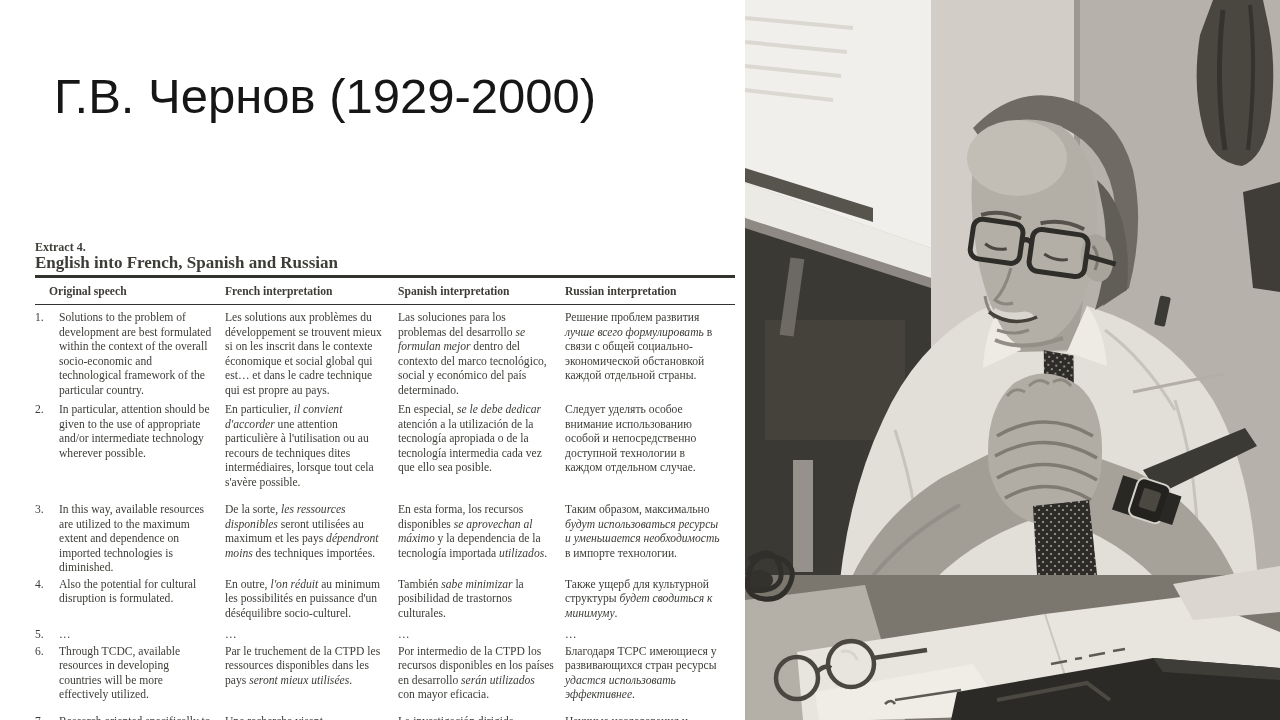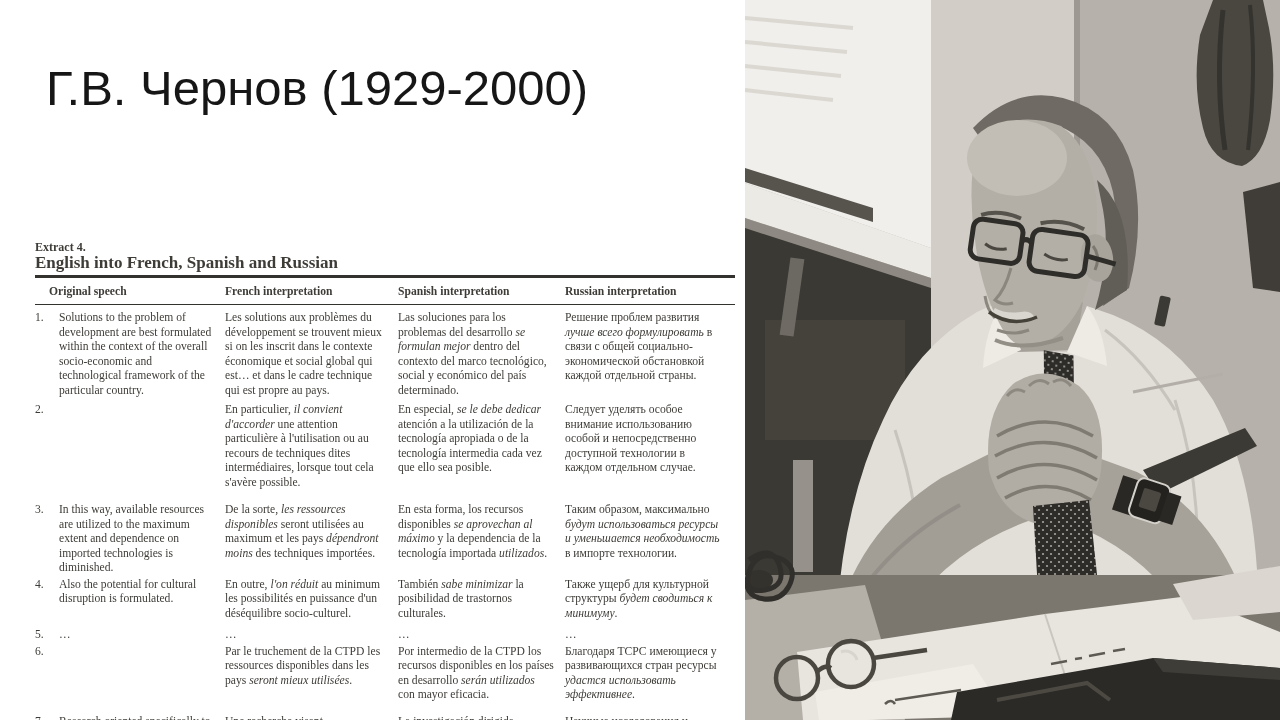--- a/index.html
+++ b/index.html
@@ -1,18 +1,18 @@
 <!DOCTYPE html>
 <html><head>
 <meta charset="utf-8">
 <style>
   html,body{margin:0;padding:0;background:#ffffff;}
   .slide{position:relative;width:1280px;height:720px;background:#ffffff;overflow:hidden;
          font-family:"Liberation Sans",sans-serif;}
-  .title{position:absolute;left:46px;top:60px;margin:0;font-size:49px;font-weight:400;
+  .title{position:absolute;left:46px;top:60px;margin:8px;font-size:49px;font-weight:400;
          color:#161616;font-family:"Liberation Sans",sans-serif;}
   
   .extract{position:absolute;left:35px;top:240px;width:700px;color:#3e3c37;
            font-family:"Liberation Serif",serif;}
   .cap1{font-weight:bold;font-size:12px;line-height:15px;}
   .cap2{font-weight:bold;font-size:17px;line-height:15px;}
   .rule-top{height:2.5px;background:#34322e;margin-top:5px;}
   .hdr{display:grid;grid-template-columns:190px 173px 167px 170px;font-weight:bold;
        font-size:11.6px;padding:7px 0 6px;}
   .hdr > div:first-child{padding-left:14px;}
@@ -60,20 +60,21 @@
             <span class="num">1.</span>
             <span class="ctext">Solutions to the problem of development are best formulated within the context of the overall socio-economic and technological framework of the particular country.</span>
           </div>
           <div class="cell">Les solutions aux problèmes du développement se trouvent mieux si on les inscrit dans le contexte économique et social global qui est… et dans le cadre technique qui est propre au pays.</div>
           <div class="cell">Las soluciones para los problemas del desarrollo <i>se formulan mejor</i> dentro del contexto del marco tecnológico, social y económico del país determinado.</div>
           <div class="cell">Решение проблем развития <i>лучше всего формулировать</i> в связи с общей социально-экономической обстановкой каждой отдельной страны.</div>
         </div>
         <div class="trow">
           <div class="cell first">
             <span class="num">2.</span>
+            <span class="ctext">In particular, attention should be given to the use of appropriate and/or intermediate technology wherever possible.</span>
           </div>
           <div class="cell">En particulier, <i>il convient d'accorder</i> une attention particulière à l'utilisation ou au recours de techniques dites intermédiaires, lorsque tout cela s'avère possible.</div>
           <div class="cell">En especial, <i>se le debe dedicar</i> atención a la utilización de la tecnología apropiada o de la tecnología intermedia cada vez que ello sea posible.</div>
           <div class="cell">Следует уделять особое внимание использованию особой и непосредственно доступной технологии в каждом отдельном случае.</div>
         </div>
         <div class="trow">
           <div class="cell first">
             <span class="num">3.</span>
             <span class="ctext">In this way, available resources are utilized to the maximum extent and dependence on imported technologies is diminished.</span>
           </div>
@@ -95,20 +96,21 @@
             <span class="num">5.</span>
             <span class="ctext">…</span>
           </div>
           <div class="cell">…</div>
           <div class="cell">…</div>
           <div class="cell">…</div>
         </div>
         <div class="trow">
           <div class="cell first">
             <span class="num">6.</span>
+            <span class="ctext">Through TCDC, available resources in developing countries will be more effectively utilized.</span>
           </div>
           <div class="cell">Par le truchement de la CTPD les ressources disponibles dans les pays <i>seront mieux utilisées</i>.</div>
           <div class="cell">Por intermedio de la CTPD los recursos disponibles en los países en desarrollo <i>serán utilizados</i> con mayor eficacia.</div>
           <div class="cell">Благодаря ТСРС имеющиеся у развивающихся стран ресурсы <i>удастся использовать эффективнее</i>.</div>
         </div>
         <div class="trow">
           <div class="cell first">
             <span class="num">7.</span>
             <span class="ctext">Research oriented specifically to the needs of the countries will be</span>
           </div>

